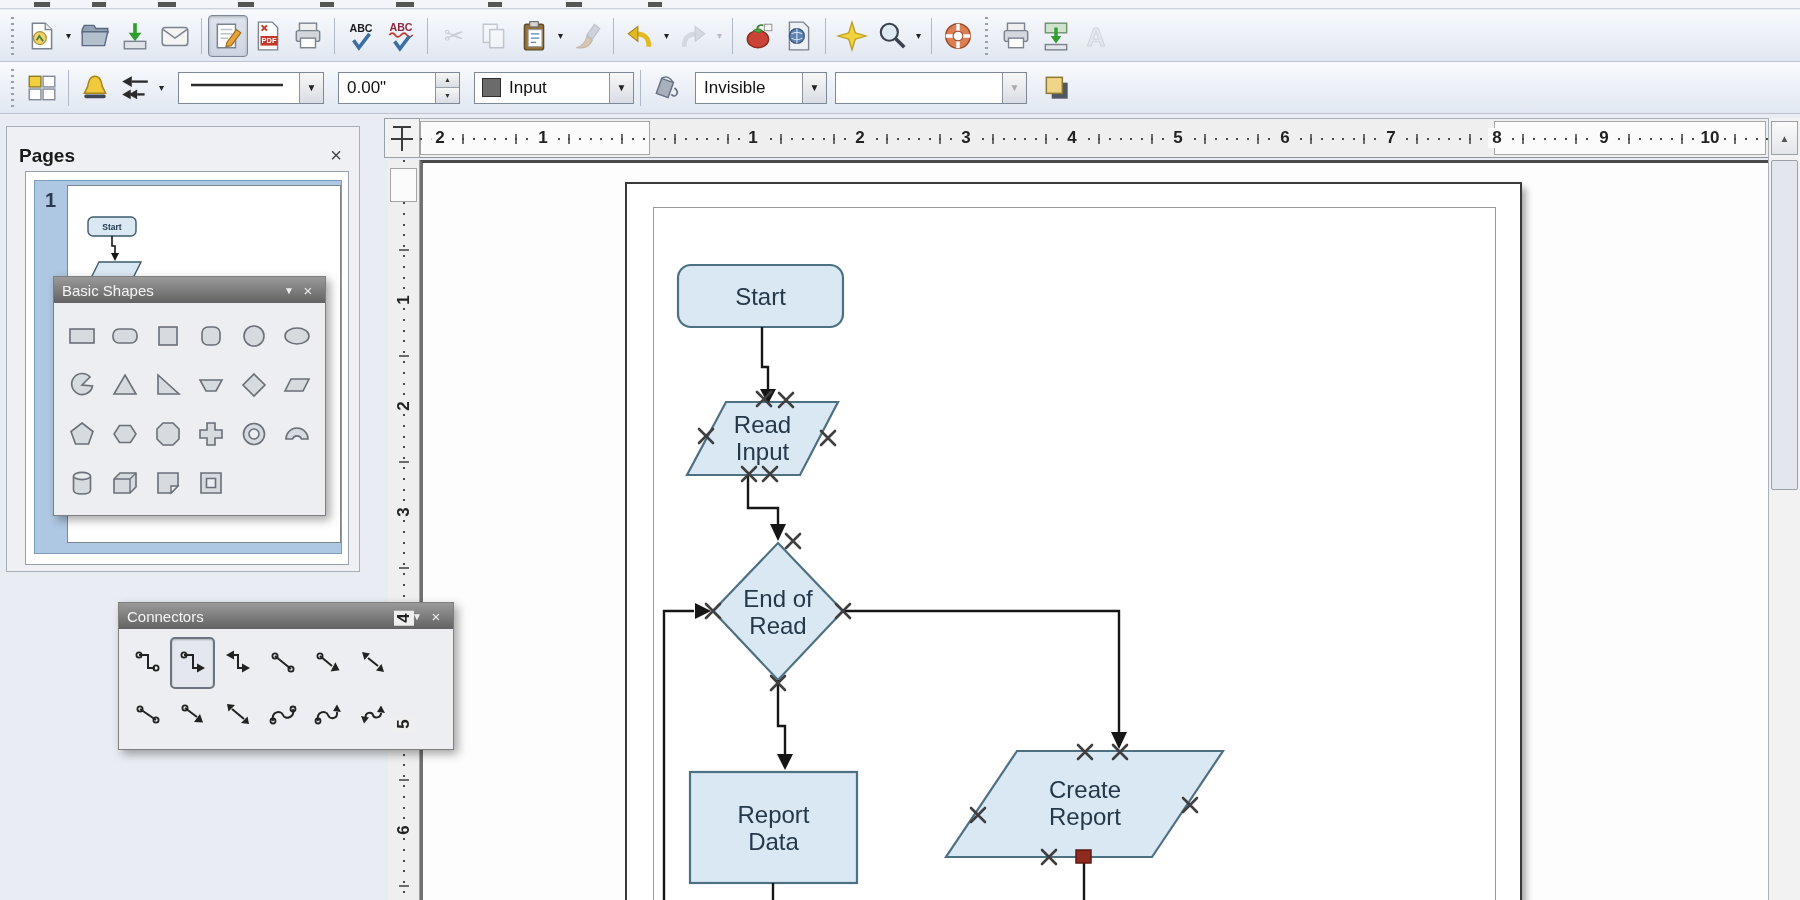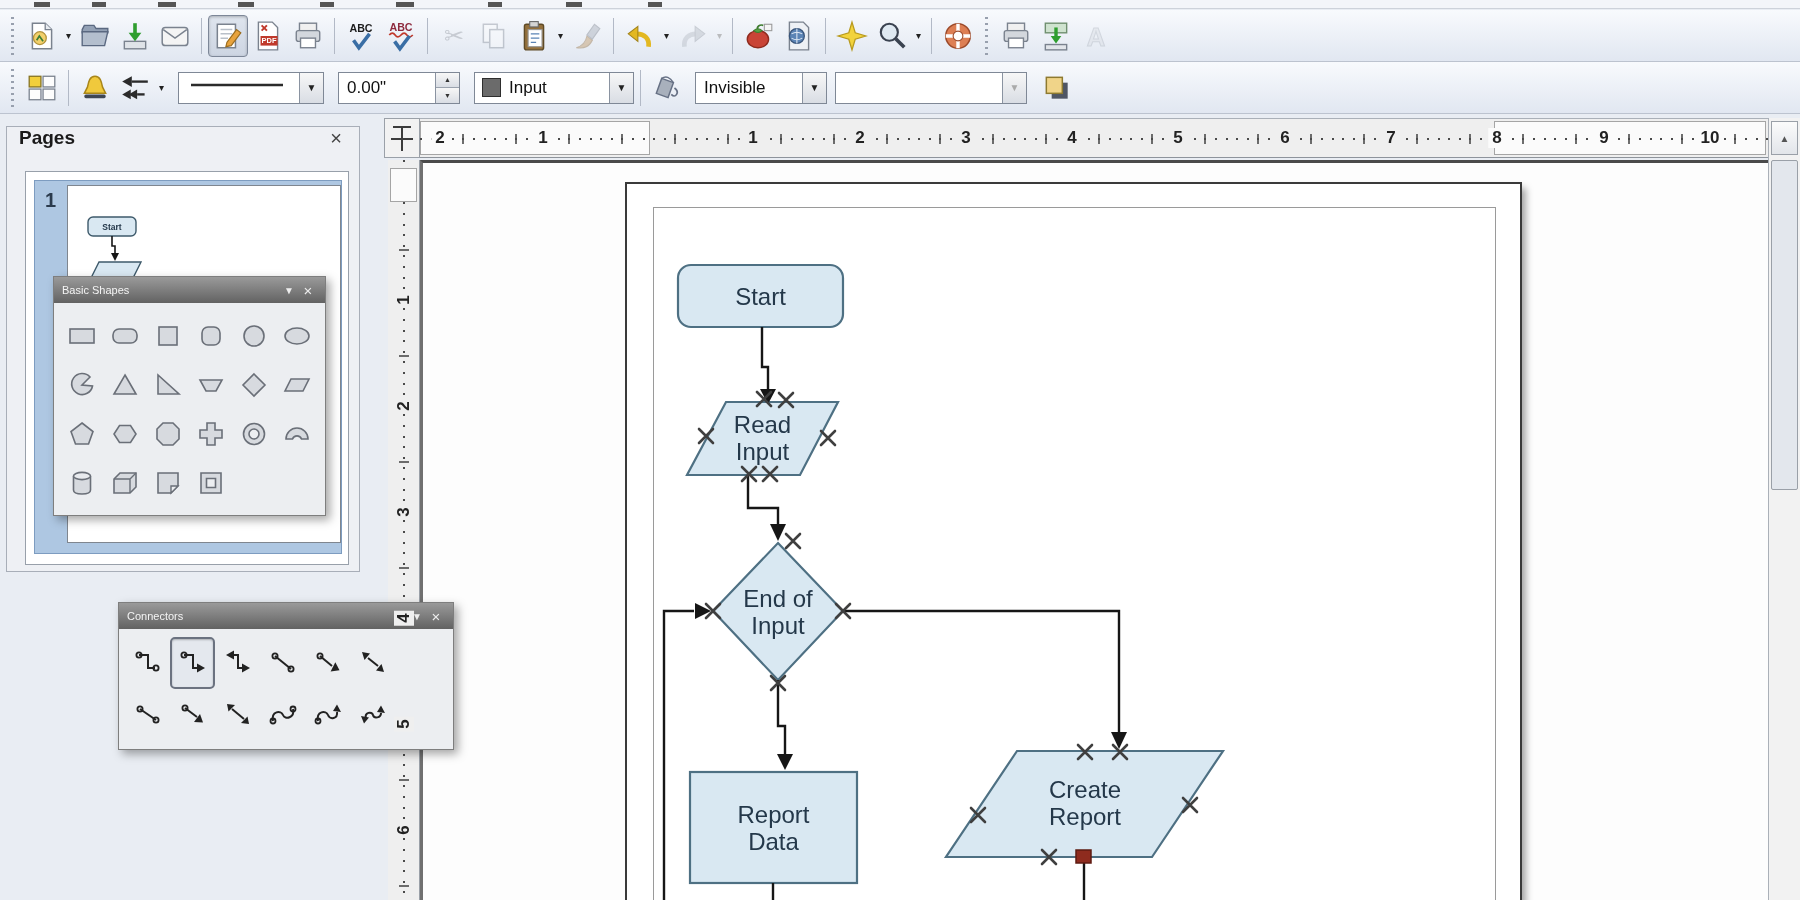--- a/index.html
+++ b/index.html
@@ -54,32 +54,32 @@
   .flowsvg { position:absolute; left:420px; top:160px; width:1350px; height:740px; }
   .nodelabel { position:absolute; display:flex; align-items:center; justify-content:center; text-align:center; font-size:24px; line-height:27px; color:#24384a; white-space:pre-line; }
 
   
   .vscroll { position:absolute; left:1768px; top:118px; width:32px; height:782px; background:#f2f2f2; border-left:1px solid #aab0b8; }
   .sbtn { position:absolute; left:2px; top:3px; width:27px; height:34px; background:linear-gradient(#fbfbfb,#e2e5ea); border:1px solid #9aa0a8; display:flex; align-items:center; justify-content:center; font-size:11px; color:#555; }
   .sthumb { position:absolute; left:2px; top:42px; width:27px; height:330px; background:#e3e7ed; border:1px solid #9aa0a8; border-radius:2px; }
 
   
   .pagespanel { position:absolute; left:6px; top:126px; width:354px; height:446px; background:#eef0f4; border:1px solid #a8aeb8; }
-  .pp-head { height:40px; display:flex; align-items:flex-start; padding:0 12px; }
+  .pp-head { height:40px; display:flex; align-items:flex-end; padding:0 12px; }
   .pp-title { flex:1; font-size:19px; font-weight:bold; color:#1a1a1a; }
   .pp-close { font-size:20px; color:#444; width:22px; text-align:center; }
   .pp-body { position:absolute; left:18px; top:44px; right:10px; bottom:6px; background:#fff; border:1px solid #98a0aa; }
   .pp-sel { position:absolute; left:8px; top:8px; right:6px; bottom:10px; background:#aec7e2; border:1px solid #7d9cc0; }
   .pp-num { position:absolute; left:10px; top:8px; font-size:20px; font-weight:bold; color:#2b3b4d; }
   .pp-thumb { position:absolute; left:32px; top:4px; width:274px; height:358px; background:#fff; border:1px solid #7f868f; }
 
   
   .palette { position:absolute; border:1px solid #7e7e7e; box-shadow:4px 4px 9px rgba(0,0,0,.35); background:#eceef1; }
   .pal-title { height:26px; background:linear-gradient(#9a9a9a,#626262); display:flex; align-items:center; padding:0 8px; }
-  .pal-title .pt { flex:1; font-size:11px; color:#f4f4f4; }
+  .pal-title .pt { flex:1; font-size:15px; color:#f4f4f4; }
   .pal-title .pmenu { width:20px; font-size:10px; color:#eee; text-align:center; }
   .pal-title .pclose { width:18px; font-size:15px; color:#eee; text-align:center; }
   .pal-grid { display:grid; justify-content:start; align-content:start; padding:8px 6px; }
   .shpbtn { display:flex; align-items:center; justify-content:center; border:1px solid transparent; border-radius:4px; }
   .shpbtn.selected { border:2px solid #6b7280; border-radius:5px; background:#e4e8ee; box-shadow:inset 0 1px 2px rgba(0,0,0,.25); }
   .shpbtn svg { display:block; }
 </style>
 </head>
 <body>
 
@@ -461,21 +461,21 @@
       <path d="M1183 798L1197 812M1197 798L1183 812"></path>
       <path d="M1042 850L1056 864M1056 850L1042 864"></path>
     </g>
     <rect x="1076" y="850" width="15" height="13" fill="#8e2b1e" stroke="#5e1b12" stroke-width="1.5"></rect>
   </svg>
 
   <div class="nodelabel" style="left:678px;top:265px;width:165px;height:62px">Start</div>
   <div class="nodelabel" style="left:687px;top:400px;width:151px;height:75px">Read
 Input</div>
   <div class="nodelabel" style="left:713px;top:546px;width:130px;height:131px">End of
-Input</div>
+Read</div>
   <div class="nodelabel" style="left:690px;top:772px;width:167px;height:111px">Report
 Data</div>
   <div class="nodelabel" style="left:946px;top:751px;width:278px;height:103px">Create
 Report</div>
 
   <div class="vscroll">
     <div class="sbtn">
         <span style="font-size:10px">▲</span>
       </div>
     <div class="sthumb"></div>

